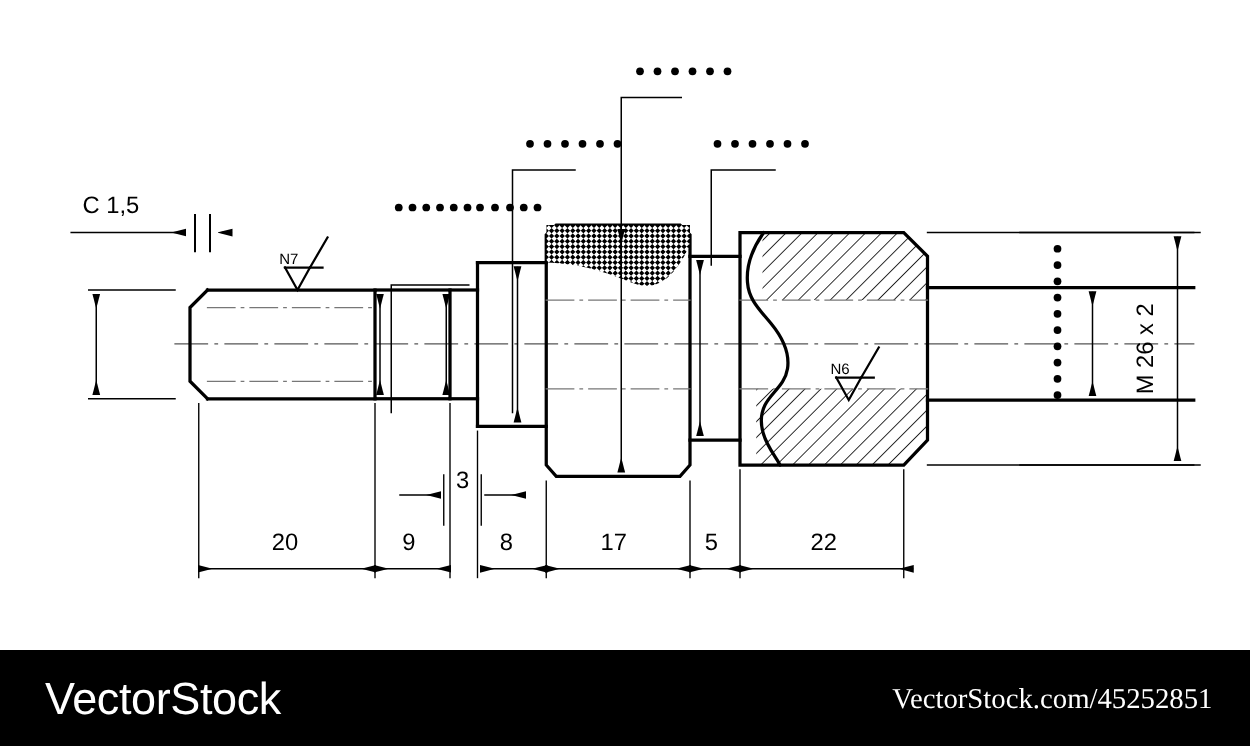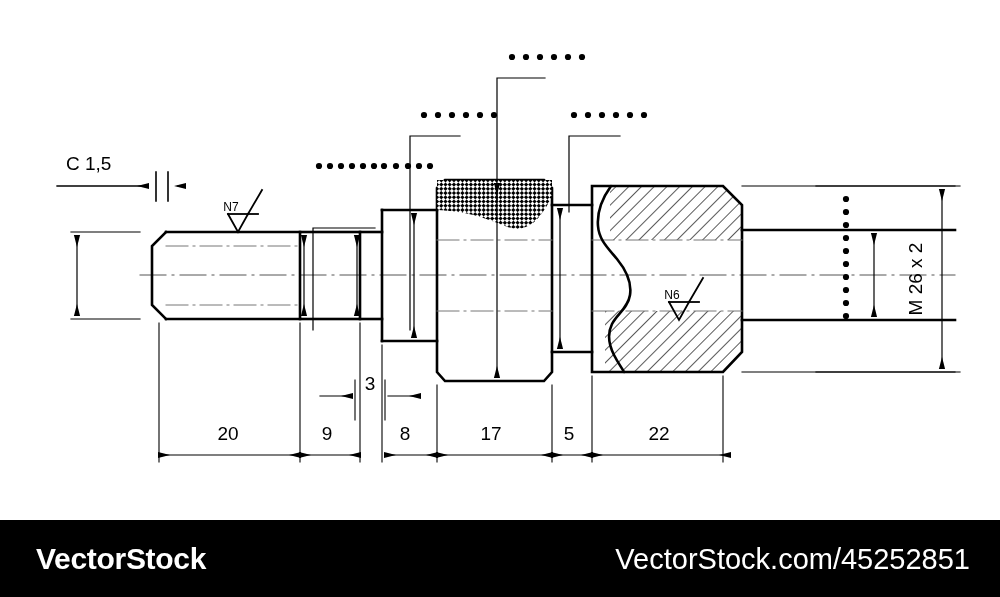--- a/index.html
+++ b/index.html
@@ -9,27 +9,27 @@
     -webkit-font-smoothing:antialiased;
   }
   #stage{position:relative;width:1000px;height:597px;background:#ffffff;}
   #drawing{position:absolute;left:0;top:0;width:1000px;height:520px;}
   #footer{
     position:absolute;left:0;top:520px;width:1000px;height:77px;
     background:#000000;color:#ffffff;
   }
   #footer .brand{
     position:absolute;left:36px;top:50%;transform:translateY(-50%);
-    font-size:30px;font-weight:bold;letter-spacing:-0.3px;
+    font-size:36px;font-weight:normal;letter-spacing:-0.3px;
     font-family:"Liberation Sans",sans-serif;white-space:nowrap;
   }
   #footer .url{
     position:absolute;right:30px;top:50%;transform:translateY(-50%);
-    font-size:29px;font-weight:normal;letter-spacing:0px;
-    font-family:Liberation Sans, sans-serif;white-space:nowrap;
+    font-size:23px;font-weight:normal;letter-spacing:0px;
+    font-family:Liberation Serif, serif;white-space:nowrap;
   }
   svg text{font-family:"Liberation Sans",sans-serif;fill:#000;}
 </style>
 </head>
 <body>
 
 <div id="stage">
 
   <svg id="drawing" viewBox="0 0 1000 520">
     <defs>

